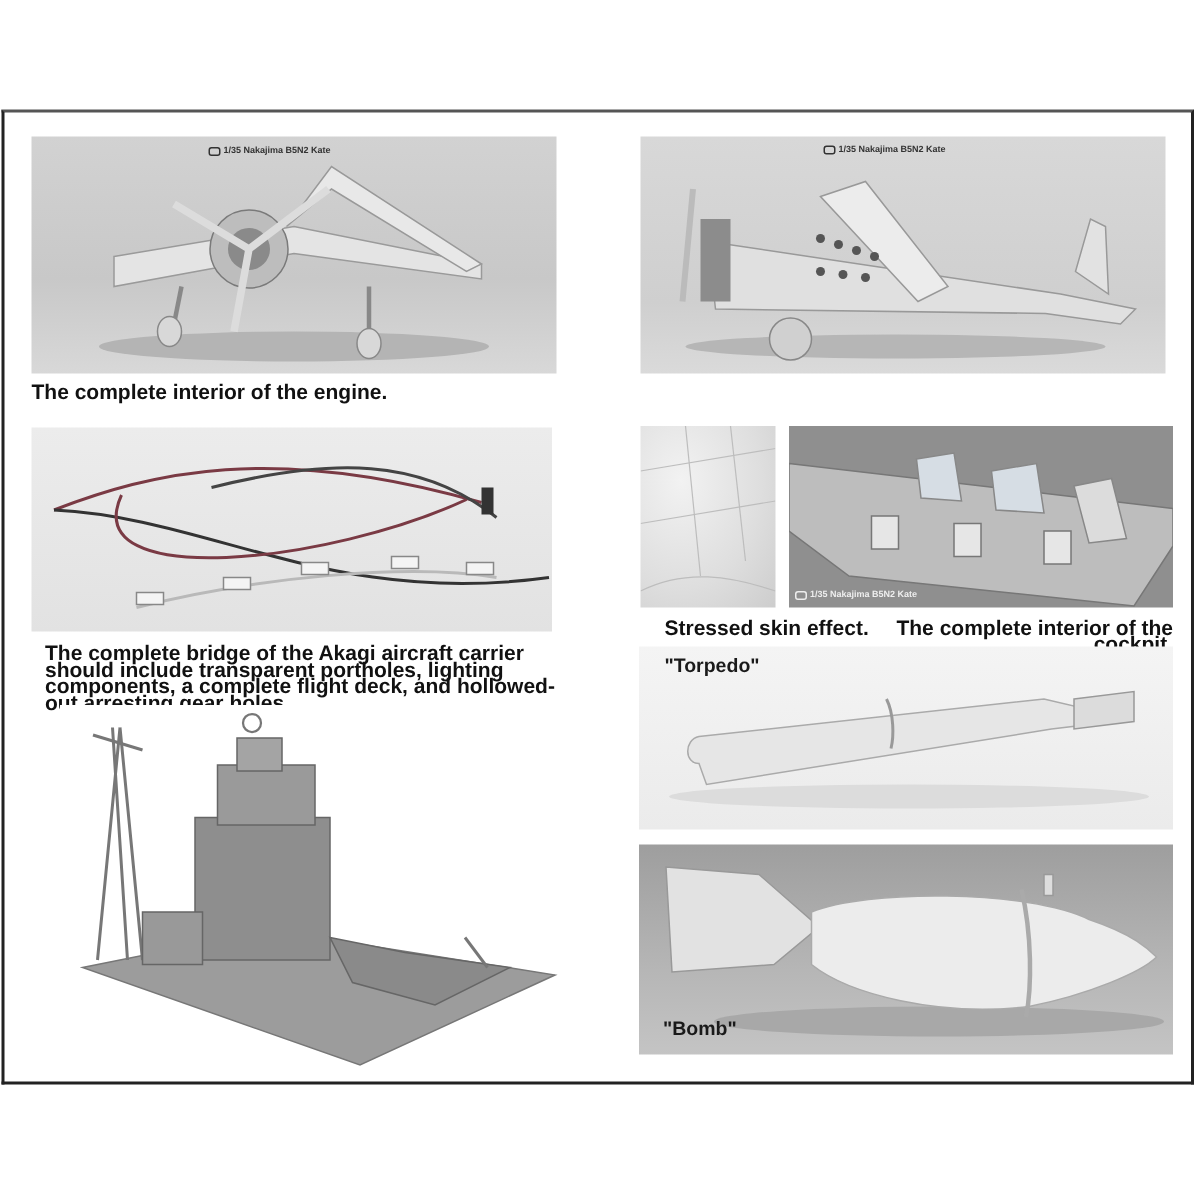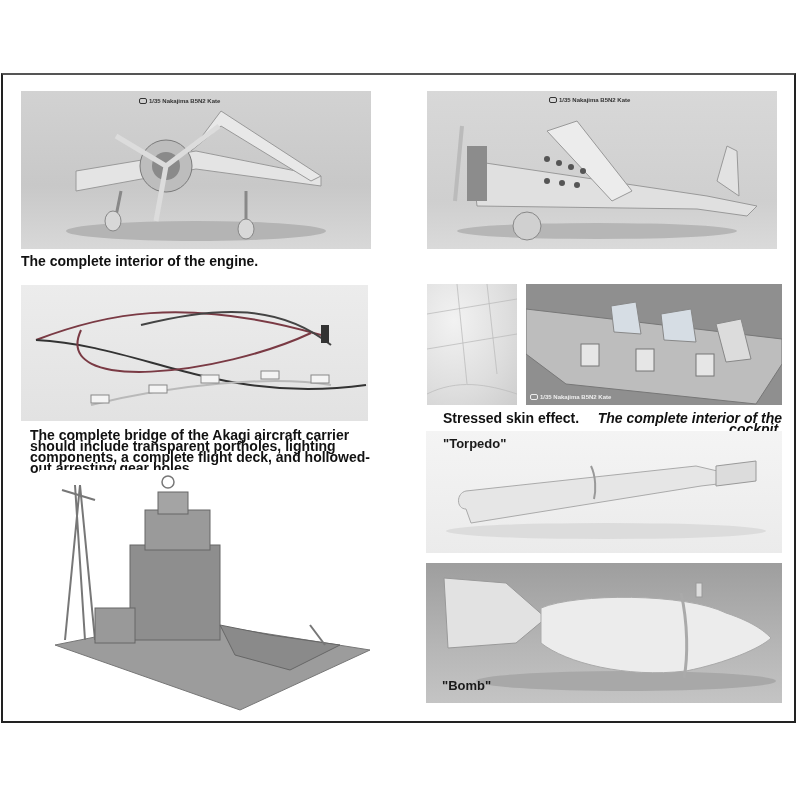--- a/index.html
+++ b/index.html
@@ -108,21 +108,21 @@
         <rect x="55" y="60" width="18" height="22"></rect>
         <rect x="110" y="65" width="18" height="22"></rect>
         <rect x="170" y="70" width="18" height="22"></rect>
       </g>
   </svg>
   <div class="wm light" style="left:4px; top:110px;">
     <span class="logo"></span>
     <span>1/35 Nakajima B5N2 Kate</span>
   </div>
 </div>
-<div class="caption" style="left:582px; top:413px; width:200px; text-align:right;font-style:italic;">The complete interior of the cockpit.</div>
+<div class="caption" style="left:582px; top:413px; width:200px; text-align:right;">The complete interior of the cockpit.</div>
 
 <div class="panel" style="left:426px; top:431px; width:356px; height:122px; background:linear-gradient(180deg,#f4f4f4 0%,#ebebeb 100%);">
   <svg width="356" height="122" viewBox="0 0 356 122">
     <ellipse cx="180" cy="100" rx="160" ry="8" fill="#dcdcdc"></ellipse>
     <path d="M40 78 C30 78, 30 62, 40 60 L270 35 L300 42 L300 52 L275 55 L45 92 Z" fill="#e6e6e6" stroke="#aaa"></path>
     <path d="M165 35 C170 45, 170 60, 168 68" stroke="#999" stroke-width="2" fill="none"></path>
     <path d="M290 35 L330 30 L330 50 L290 55 Z" fill="#dcdcdc" stroke="#999"></path>
   </svg>
   <div class="label-q" style="left:17px; top:5px;">"Torpedo"</div>
 </div>

